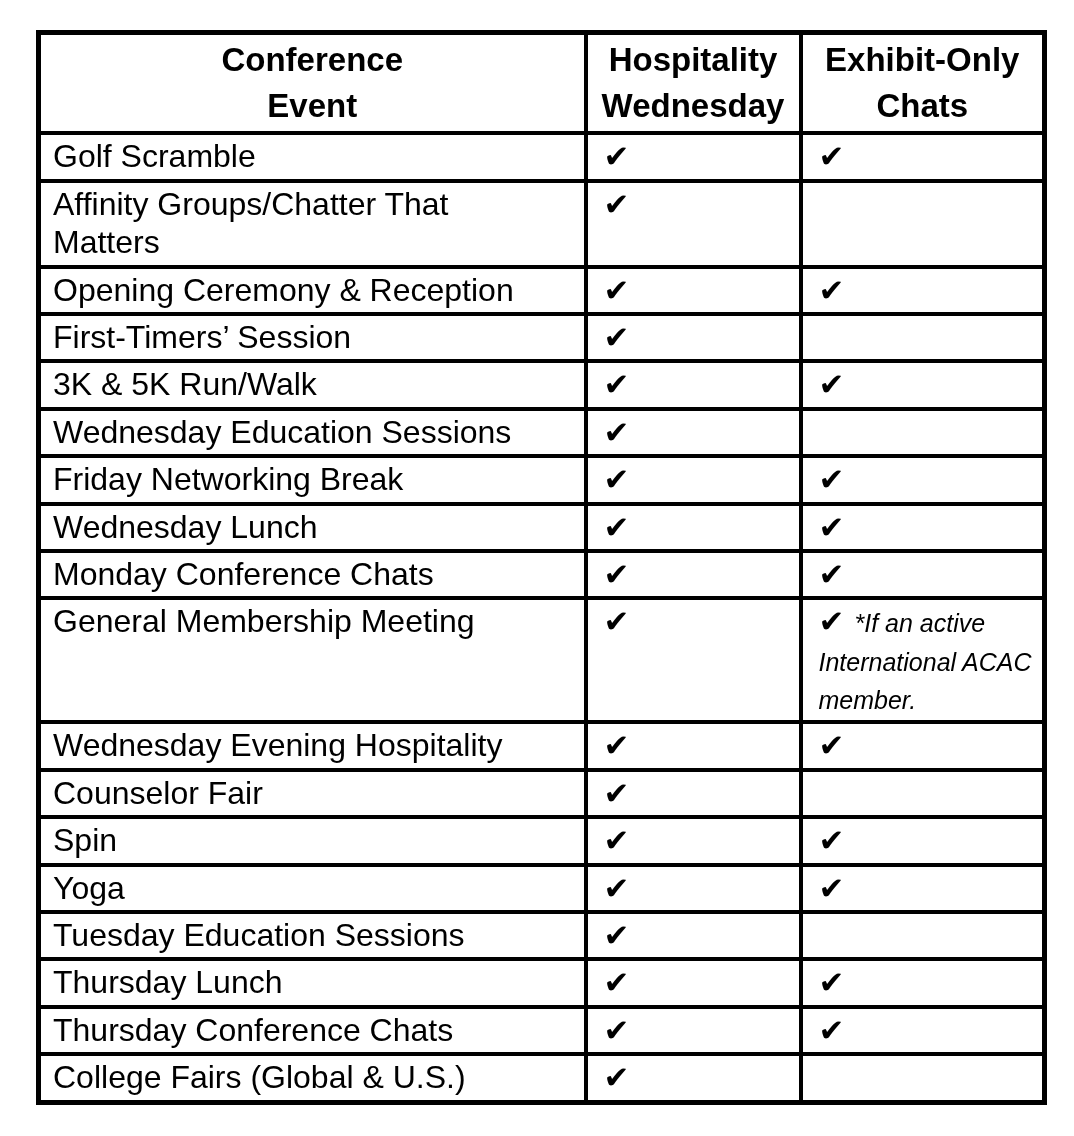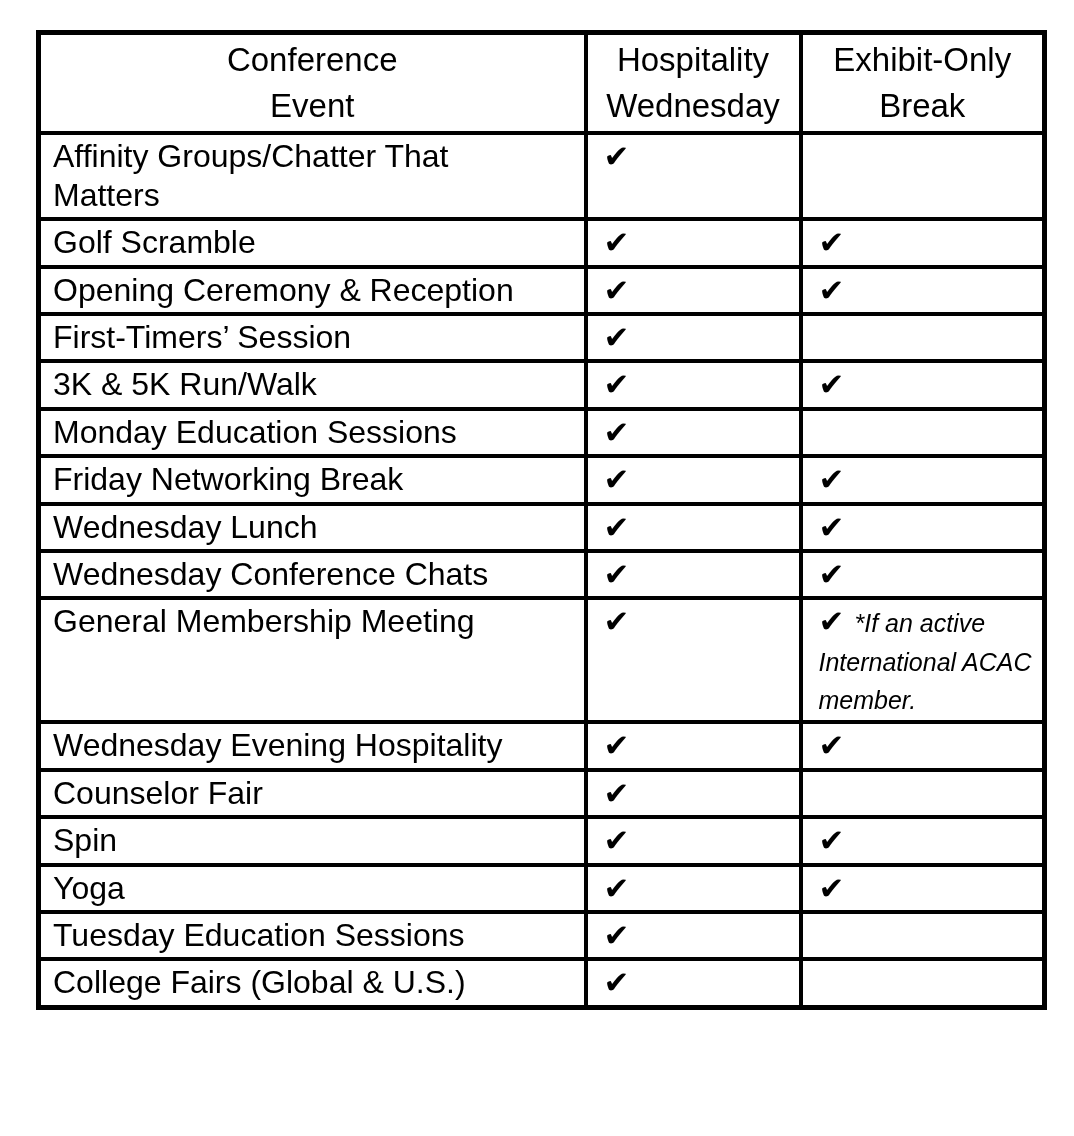--- a/index.html
+++ b/index.html
@@ -24,21 +24,21 @@
   col.c-event { width: 547px; }
   col.c-reg   { width: 215px; }
   col.c-exh   { width: 244px; }
   th, td {
     border: 4px solid #000;
     vertical-align: top;
     overflow: hidden;
   }
   th {
     font-size: 33px;
-    font-weight: normal;
+    font-weight: bold;
     text-align: center;
     vertical-align: middle;
     height: 88px;
     padding: 2px 4px;
   }
   th .hline {
     line-height: 1.4;
   }
   td {
     font-size: 32px;
@@ -80,67 +80,67 @@
         <th>
           <div class="hline">Conference</div>
           <div class="hline">Event</div>
         </th>
         <th>
           <div class="hline">Hospitality</div>
           <div class="hline">Wednesday</div>
         </th>
         <th>
           <div class="hline">Exhibit-Only</div>
-          <div class="hline">Break</div>
+          <div class="hline">Chats</div>
         </th>
       </tr>
     </thead>
     <tbody>
         <tr>
+    <td class="event-cell">Golf Scramble</td>
+    <td class="check-cell"><span class="check">✔</span></td>
+    <td class="check-cell"><span class="check">✔</span></td>
+  </tr>
+        <tr>
     <td class="event-cell">Affinity Groups/Chatter That Matters</td>
     <td class="check-cell"><span class="check">✔</span></td>
     <td class="check-cell"></td>
-  </tr>
-        <tr>
-    <td class="event-cell">Golf Scramble</td>
-    <td class="check-cell"><span class="check">✔</span></td>
-    <td class="check-cell"><span class="check">✔</span></td>
   </tr>
         <tr>
     <td class="event-cell">Opening Ceremony &amp; Reception</td>
     <td class="check-cell"><span class="check">✔</span></td>
     <td class="check-cell"><span class="check">✔</span></td>
   </tr>
         <tr>
     <td class="event-cell">First-Timers’ Session</td>
     <td class="check-cell"><span class="check">✔</span></td>
     <td class="check-cell"></td>
   </tr>
         <tr>
     <td class="event-cell">3K &amp; 5K Run/Walk</td>
     <td class="check-cell"><span class="check">✔</span></td>
     <td class="check-cell"><span class="check">✔</span></td>
   </tr>
         <tr>
-    <td class="event-cell">Monday Education Sessions</td>
+    <td class="event-cell">Wednesday Education Sessions</td>
     <td class="check-cell"><span class="check">✔</span></td>
     <td class="check-cell"></td>
   </tr>
         <tr>
     <td class="event-cell">Friday Networking Break</td>
     <td class="check-cell"><span class="check">✔</span></td>
     <td class="check-cell"><span class="check">✔</span></td>
   </tr>
         <tr>
     <td class="event-cell">Wednesday Lunch</td>
     <td class="check-cell"><span class="check">✔</span></td>
     <td class="check-cell"><span class="check">✔</span></td>
   </tr>
         <tr>
-    <td class="event-cell">Wednesday Conference Chats</td>
+    <td class="event-cell">Monday Conference Chats</td>
     <td class="check-cell"><span class="check">✔</span></td>
     <td class="check-cell"><span class="check">✔</span></td>
   </tr>
         <tr>
     <td class="event-cell">General Membership Meeting</td>
     <td class="check-cell"><span class="check">✔</span></td>
     <td class="check-cell"><span class="check">✔</span><span class="note">*If an active International ACAC member.</span></td>
   </tr>
         <tr>
     <td class="event-cell">Wednesday Evening Hospitality</td>
@@ -161,19 +161,29 @@
     <td class="event-cell">Yoga</td>
     <td class="check-cell"><span class="check">✔</span></td>
     <td class="check-cell"><span class="check">✔</span></td>
   </tr>
         <tr>
     <td class="event-cell">Tuesday Education Sessions</td>
     <td class="check-cell"><span class="check">✔</span></td>
     <td class="check-cell"></td>
   </tr>
         <tr>
+    <td class="event-cell">Thursday Lunch</td>
+    <td class="check-cell"><span class="check">✔</span></td>
+    <td class="check-cell"><span class="check">✔</span></td>
+  </tr>
+        <tr>
+    <td class="event-cell">Thursday Conference Chats</td>
+    <td class="check-cell"><span class="check">✔</span></td>
+    <td class="check-cell"><span class="check">✔</span></td>
+  </tr>
+        <tr>
     <td class="event-cell">College Fairs (Global &amp; U.S.)</td>
     <td class="check-cell"><span class="check">✔</span></td>
     <td class="check-cell"></td>
   </tr>
       </tbody>
   </table>
 </div>
 
 </body></html>

